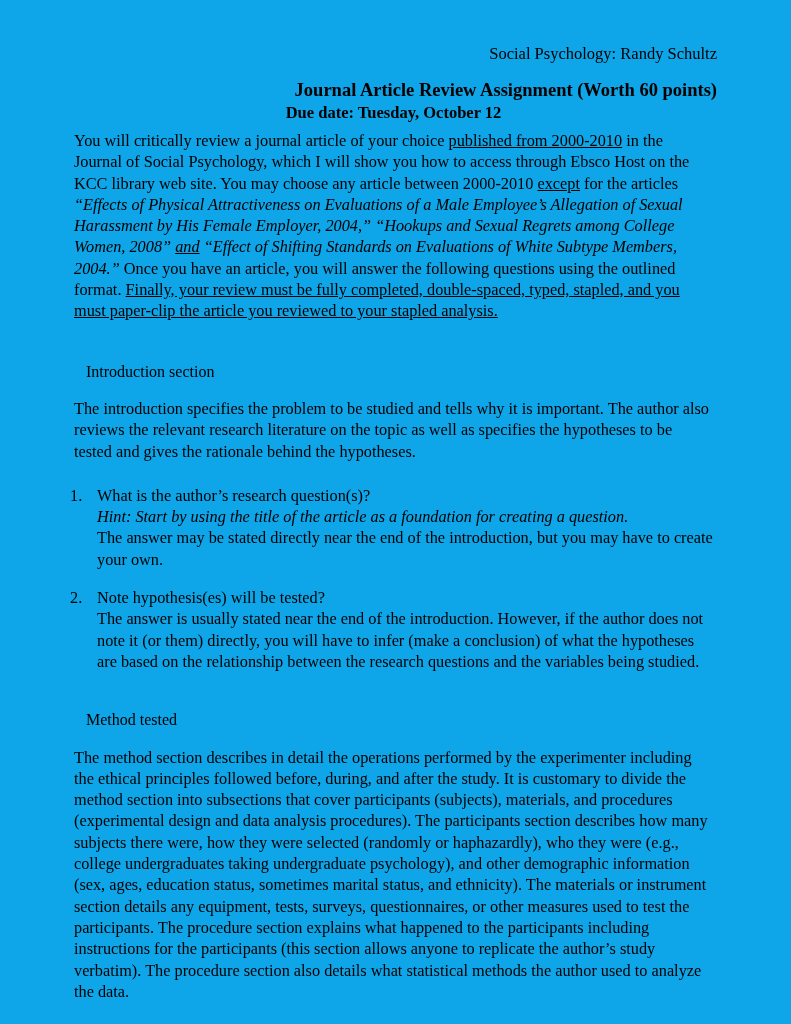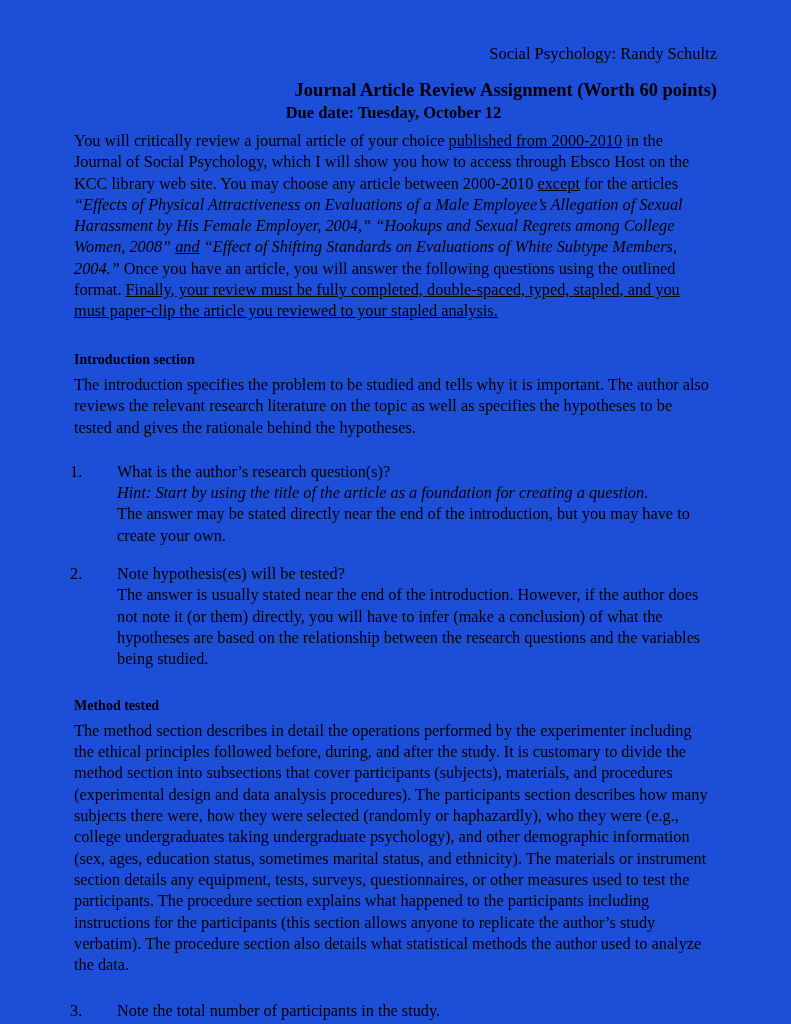--- a/index.html
+++ b/index.html
@@ -11,21 +11,21 @@
     width: 791px;
     height: 1024px;
     font-family: "Liberation Serif", "DejaVu Serif", serif;
     color: #000000;
     -webkit-font-smoothing: antialiased;
   }
   .page {
     position: relative;
     width: 791px;
     height: 1024px;
-    background: #1d4ed8;
+    background: #0ea5e9;
     box-sizing: border-box;
     padding: 44px 74px 0 70px;
   }
   .header-line {
     text-align: right;
     font-size: 16.5px;
     line-height: 20px;
     margin: 0 0 14px 0;
   }
   .doc-title {
@@ -44,24 +44,24 @@
   }
   p.body-text {
     font-size: 16.3px;
     line-height: 21.3px;
     margin: 4px;
     text-align: left;
   }
   .spacer-md { height: 19px; }
   .spacer-lg { height: 21px; }
   h2.section-heading {
-    font-size: 14px;
+    font-size: 16px;
     line-height: 21.3px;
-    font-weight: bold;
-    margin: 4px;
+    font-weight: normal;
+    margin: 16px;
   }
   ol.q-list {
     list-style: none;
     margin: 0;
     padding: 0;
   }
   ol.q-list > li {
     position: relative;
     padding-left: 27px;
     font-size: 16.3px;
@@ -69,21 +69,21 @@
     margin: 0 0 17px 0;
   }
   ol.q-list > li:last-child { margin-bottom: 0; }
   ol.q-list > li .num {
     position: absolute;
     left: 0;
     top: 0;
     width: 22px;
     text-align: left;
   }
-  .q-line { display: block; margin-left: 20px; }
+  .q-line { display: block; }
   i, .ital { font-style: italic; }
   b, .bold { font-weight: normal; }
   u, .under { text-decoration: underline; }
 </style>
 </head>
 <body>
 
 <div class="page">
 
   <div class="header-line">Social Psychology: Randy Schultz</div>

